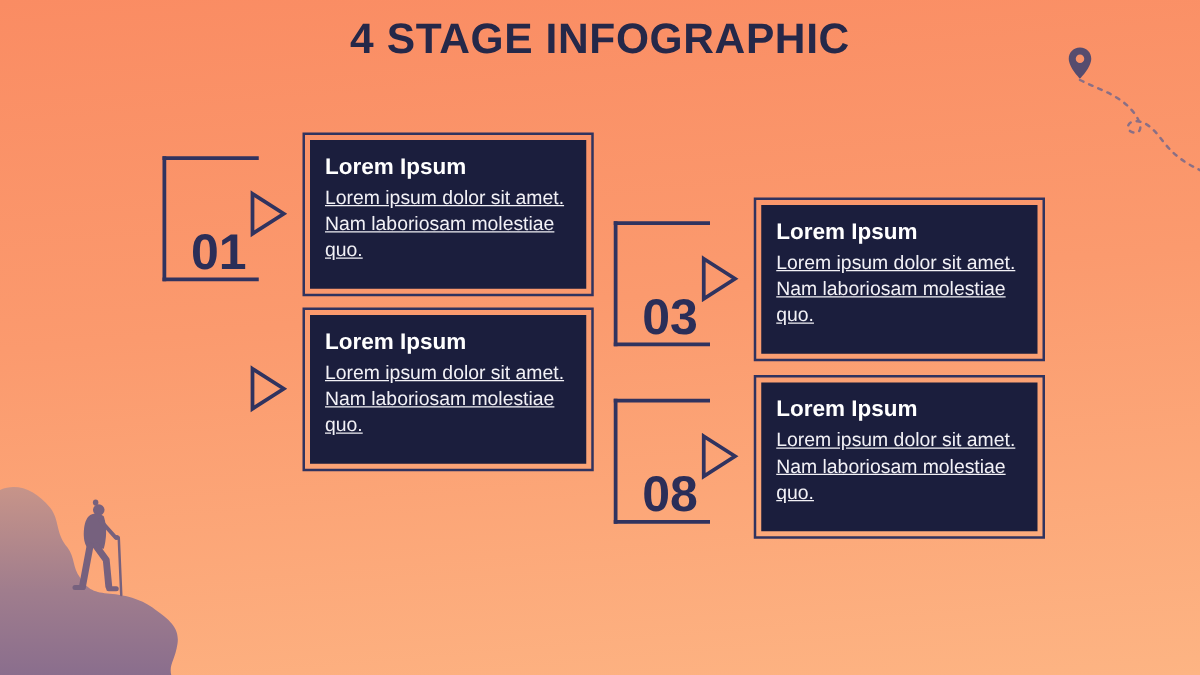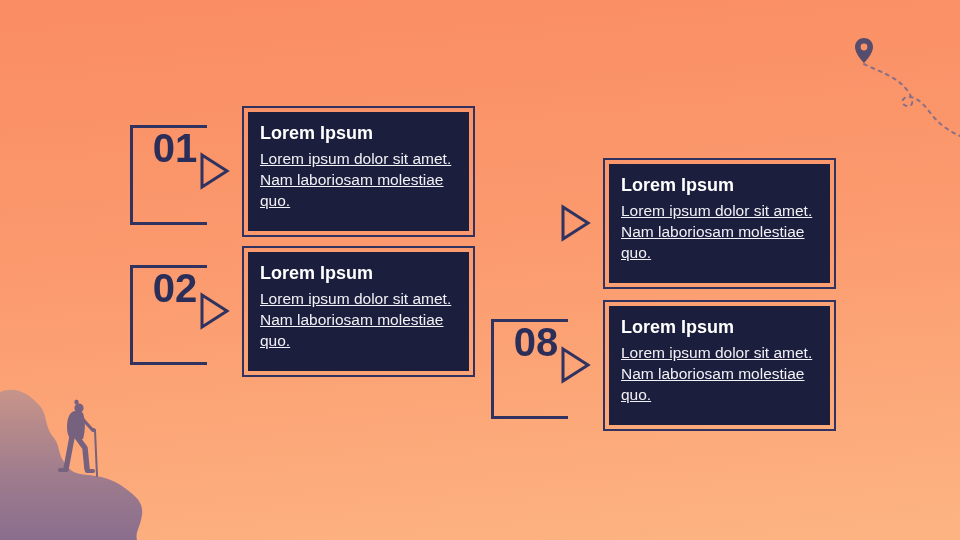--- a/index.html
+++ b/index.html
@@ -20,21 +20,21 @@
     font-size:34px;font-weight:bold;letter-spacing:.5px;color:var(--title-color);
   }
   .stage{position:absolute;width:340px;height:132px;}
   .stage-1{left:130px;top:106px;}
   .stage-2{left:130px;top:246px;}
   .stage-3{left:491px;top:158px;}
   .stage-4{left:491px;top:300px;}
   .bracket{
     position:absolute;left:0;top:19px;width:74px;height:94px;
     border:3px solid var(--outline);border-right:none;
-    display:flex;align-items:flex-start;justify-content:center;
+    display:flex;align-items:flex-end;justify-content:center;
   }
   .stage-number{
     font-size:40px;font-weight:bold;color:var(--number-color);
     padding-left:10px;line-height:1;
   }
   .arrow{position:absolute;left:68px;top:44px;width:34px;height:42px;}
   .card{position:absolute;left:112px;top:0;width:229px;height:127px;border:2px solid var(--outline);}
   .card-inner{
     position:absolute;inset:4px;background:var(--card-fill);
     padding:11px 12px;box-sizing:border-box;
@@ -42,52 +42,53 @@
   .card-title{margin:0 0 5px 0;font-size:18px;font-weight:bold;color:var(--card-text);}
   .card-body{margin:0;font-size:15.5px;line-height:1.34;color:var(--card-body-text);text-decoration:underline;}
   .decor-topright{position:absolute;right:0;top:28px;width:152px;height:112px;}
   .decor-bottomleft{position:absolute;left:0;bottom:0;width:200px;height:160px;}
 </style>
 </head>
 <body>
 
 <div class="slide">
 
+  <div class="slide-title">4 STAGE INFOGRAPHIC</div>
 
   <div class="stage stage-1">
     <div class="bracket">
       <span class="stage-number">01</span>
     </div>
     <svg class="arrow" viewBox="0 0 34 42">
       <path d="M4 5 L29 21 L4 37 Z" fill="none" stroke="var(--outline)" stroke-width="3"></path>
     </svg>
     <div class="card">
       <div class="card-inner">
         <p class="card-title">Lorem Ipsum</p>
         <p class="card-body">Lorem ipsum dolor sit amet. Nam laboriosam molestiae quo.</p>
       </div>
     </div>
   </div>
 
   <div class="stage stage-2">
-    <div class="bracket">
-      <span class="stage-number">02</span>
-    </div>
     <svg class="arrow" viewBox="0 0 34 42">
       <path d="M4 5 L29 21 L4 37 Z" fill="none" stroke="var(--outline)" stroke-width="3"></path>
     </svg>
     <div class="card">
       <div class="card-inner">
         <p class="card-title">Lorem Ipsum</p>
         <p class="card-body">Lorem ipsum dolor sit amet. Nam laboriosam molestiae quo.</p>
       </div>
     </div>
   </div>
 
   <div class="stage stage-3">
+    <div class="bracket">
+      <span class="stage-number">03</span>
+    </div>
     <svg class="arrow" viewBox="0 0 34 42">
       <path d="M4 5 L29 21 L4 37 Z" fill="none" stroke="var(--outline)" stroke-width="3"></path>
     </svg>
     <div class="card">
       <div class="card-inner">
         <p class="card-title">Lorem Ipsum</p>
         <p class="card-body">Lorem ipsum dolor sit amet. Nam laboriosam molestiae quo.</p>
       </div>
     </div>
   </div>

